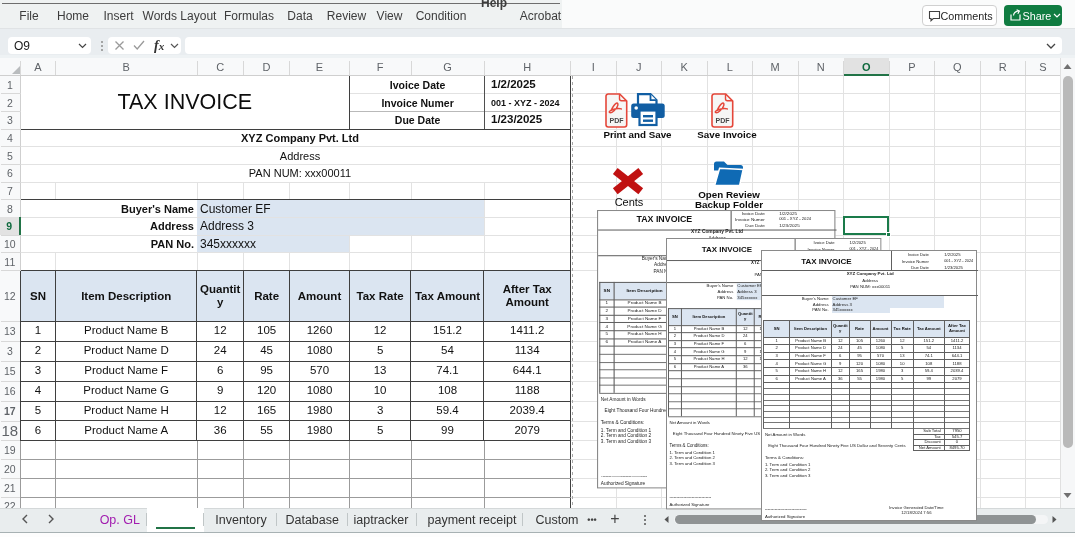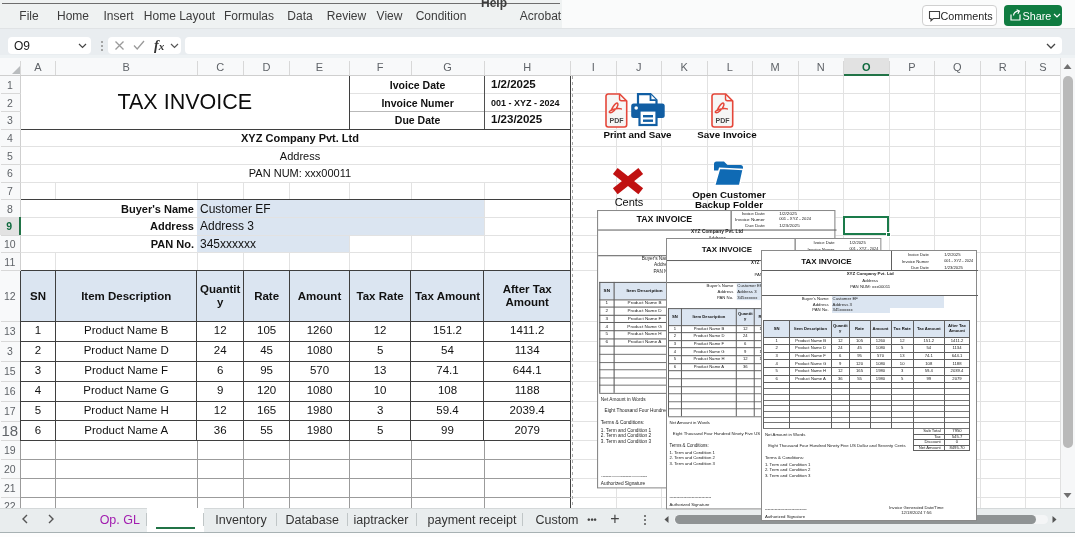--- a/index.html
+++ b/index.html
@@ -7,21 +7,21 @@
 #page div{position:absolute;}
 </style></head>
 <body>
 <div id="page">
     <div style="left:0.0px;top:0.0px;width:1075.0px;height:27.5px;background:#fafbfb;"></div>
     <div style="left:0.0px;top:0.0px;width:562.0px;height:27.5px;background:#eff2f2;"></div>
     <div style="left:2.0px;top:2.8px;width:558.0px;height:1.0px;background:#6e6e6e;"></div>
     <div style="top:16.0px;font-size:12px;color:#3c3c3c;font-weight:400;white-space:nowrap;line-height:12px;transform:translateY(-50%);left:29.0px;transform:translate(-50%,-50%);">File</div>
     <div style="top:16.0px;font-size:12px;color:#3c3c3c;font-weight:400;white-space:nowrap;line-height:12px;transform:translateY(-50%);left:73.0px;transform:translate(-50%,-50%);">Home</div>
     <div style="top:16.0px;font-size:12px;color:#3c3c3c;font-weight:400;white-space:nowrap;line-height:12px;transform:translateY(-50%);left:118.5px;transform:translate(-50%,-50%);">Insert</div>
-    <div style="top:16.0px;font-size:12px;color:#3c3c3c;font-weight:400;white-space:nowrap;line-height:12px;transform:translateY(-50%);left:179.5px;transform:translate(-50%,-50%);">Home Layout</div>
+    <div style="top:16.0px;font-size:12px;color:#3c3c3c;font-weight:400;white-space:nowrap;line-height:12px;transform:translateY(-50%);left:179.5px;transform:translate(-50%,-50%);">Words Layout</div>
     <div style="top:16.0px;font-size:12px;color:#3c3c3c;font-weight:400;white-space:nowrap;line-height:12px;transform:translateY(-50%);left:249.0px;transform:translate(-50%,-50%);">Formulas</div>
     <div style="top:16.0px;font-size:12px;color:#3c3c3c;font-weight:400;white-space:nowrap;line-height:12px;transform:translateY(-50%);left:300.0px;transform:translate(-50%,-50%);">Data</div>
     <div style="top:16.0px;font-size:12px;color:#3c3c3c;font-weight:400;white-space:nowrap;line-height:12px;transform:translateY(-50%);left:346.5px;transform:translate(-50%,-50%);">Review</div>
     <div style="top:16.0px;font-size:12px;color:#3c3c3c;font-weight:400;white-space:nowrap;line-height:12px;transform:translateY(-50%);left:389.5px;transform:translate(-50%,-50%);">View</div>
     <div style="top:16.0px;font-size:12px;color:#3c3c3c;font-weight:400;white-space:nowrap;line-height:12px;transform:translateY(-50%);left:441.0px;transform:translate(-50%,-50%);">Condition</div>
     <div style="top:3px;font-size:12px;color:#3c3c3c;font-weight:700;white-space:nowrap;line-height:12px;transform:translateY(-50%);left:494.0px;transform:translate(-50%,-50%);">Help</div>
     <div style="top:16.0px;font-size:12px;color:#3c3c3c;font-weight:400;white-space:nowrap;line-height:12px;transform:translateY(-50%);left:540.5px;transform:translate(-50%,-50%);">Acrobat</div>
     <div style="left:922.0px;top:5.0px;width:75.0px;height:20.5px;background:#fff;border:1px solid #d0d0d0;border-radius:4px;box-sizing:border-box;"></div>
     <svg style="position:absolute;left:928px;top:9.5px" width="13" height="12" viewBox="0 0 13 12">
       <path d="M1.5 1.5 h10 v7 h-6.2 l-2.3 2.2 v-2.2 h-1.5 z" fill="none" stroke="#404040" stroke-width="1.1"></path>
@@ -134,21 +134,21 @@
     <div style="top:296.0px;font-size:10.5px;color:#5f6368;font-weight:400;white-space:nowrap;line-height:10.5px;transform:translateY(-50%);left:9.8px;transform:translate(-50%,-50%);">12</div>
     <div style="left:1.0px;top:340.9px;width:19.5px;height:1.0px;background:#d8d8d8;"></div>
     <div style="top:331.4px;font-size:10.5px;color:#5f6368;font-weight:400;white-space:nowrap;line-height:10.5px;transform:translateY(-50%);left:9.8px;transform:translate(-50%,-50%);">13</div>
     <div style="left:1.0px;top:360.8px;width:19.5px;height:1.0px;background:#d8d8d8;"></div>
     <div style="top:351.3px;font-size:10.5px;color:#5f6368;font-weight:400;white-space:nowrap;line-height:10.5px;transform:translateY(-50%);left:9.8px;transform:translate(-50%,-50%);">3</div>
     <div style="left:1.0px;top:380.7px;width:19.5px;height:1.0px;background:#d8d8d8;"></div>
     <div style="top:371.2px;font-size:10.5px;color:#5f6368;font-weight:400;white-space:nowrap;line-height:10.5px;transform:translateY(-50%);left:9.8px;transform:translate(-50%,-50%);">15</div>
     <div style="left:1.0px;top:400.6px;width:19.5px;height:1.0px;background:#d8d8d8;"></div>
     <div style="top:391.1px;font-size:10.5px;color:#5f6368;font-weight:400;white-space:nowrap;line-height:10.5px;transform:translateY(-50%);left:9.8px;transform:translate(-50%,-50%);">16</div>
     <div style="left:1.0px;top:420.5px;width:19.5px;height:1.0px;background:#d8d8d8;"></div>
-    <div style="top:411.0px;font-size:10.5px;color:#5f6368;font-weight:400;white-space:nowrap;line-height:10.5px;transform:translateY(-50%);left:9.8px;transform:translate(-50%,-50%);">17</div>
+    <div style="top:411.0px;font-size:10.5px;color:#5f6368;font-weight:700;white-space:nowrap;line-height:10.5px;transform:translateY(-50%);left:9.8px;transform:translate(-50%,-50%);">17</div>
     <div style="left:1.0px;top:440.4px;width:19.5px;height:1.0px;background:#d8d8d8;"></div>
     <div style="top:430.9px;font-size:15px;color:#5f6368;font-weight:400;white-space:nowrap;line-height:10.5px;transform:translateY(-50%);left:9.8px;transform:translate(-50%,-50%);">18</div>
     <div style="left:1.0px;top:459.3px;width:19.5px;height:1.0px;background:#d8d8d8;"></div>
     <div style="top:450.3px;font-size:10.5px;color:#5f6368;font-weight:400;white-space:nowrap;line-height:10.5px;transform:translateY(-50%);left:9.8px;transform:translate(-50%,-50%);">19</div>
     <div style="left:1.0px;top:478.2px;width:19.5px;height:1.0px;background:#d8d8d8;"></div>
     <div style="top:469.2px;font-size:10.5px;color:#5f6368;font-weight:400;white-space:nowrap;line-height:10.5px;transform:translateY(-50%);left:9.8px;transform:translate(-50%,-50%);">20</div>
     <div style="left:1.0px;top:497.1px;width:19.5px;height:1.0px;background:#d8d8d8;"></div>
     <div style="top:488.1px;font-size:10.5px;color:#5f6368;font-weight:400;white-space:nowrap;line-height:10.5px;transform:translateY(-50%);left:9.8px;transform:translate(-50%,-50%);">21</div>
     <div style="top:505.6px;font-size:10.5px;color:#5f6368;font-weight:400;white-space:nowrap;line-height:10.5px;transform:translateY(-50%);left:9.8px;transform:translate(-50%,-50%);">22</div>
     <div style="left:0.0px;top:217.4px;width:20.5px;height:17.7px;background:#e2e2e2;border-right:2px solid #217346;box-sizing:border-box;"></div>
@@ -341,21 +341,21 @@
     <div style="top:134.5px;font-size:9.8px;color:#0d0d0d;font-weight:700;white-space:nowrap;line-height:9.8px;transform:translateY(-50%);left:727.0px;transform:translate(-50%,-50%);">Save Invoice</div>
     <svg style="position:absolute;left:612px;top:167px" width="32" height="28" viewBox="0 0 31.5 28">
 <line x1="3" y1="4" x2="28.5" y2="24.3" stroke="#c01111" stroke-width="7.6"></line>
 <line x1="28.5" y1="4" x2="3" y2="24.3" stroke="#c01111" stroke-width="7.6"></line>
 </svg>
     <div style="top:201.5px;font-size:11px;color:#0d0d0d;font-weight:400;white-space:nowrap;line-height:11px;transform:translateY(-50%);left:629.0px;transform:translate(-50%,-50%);">Cents</div>
     <svg style="position:absolute;left:711.5px;top:157px" width="33" height="30" viewBox="0 0 33 30">
 <path d="M2 28.5 V7 q0 -2.5 2.5 -2.5 h7.5 l3.5 3.5 h13 q2.5 0 2.5 2.5 v3 h-29 z" fill="#0f6ab4"></path>
 <path d="M7.6 11.2 L31.2 12.4 L27.6 28.6 L2.6 28.6 Z" fill="#0f6ab4" stroke="#fff" stroke-width="1.5"></path>
 </svg>
-    <div style="top:195.0px;font-size:9.8px;color:#0d0d0d;font-weight:700;white-space:nowrap;line-height:9.8px;transform:translateY(-50%);left:729.0px;transform:translate(-50%,-50%);">Open Customer</div>
+    <div style="top:195.0px;font-size:9.8px;color:#0d0d0d;font-weight:700;white-space:nowrap;line-height:9.8px;transform:translateY(-50%);left:729.0px;transform:translate(-50%,-50%);">Open Review</div>
     <div style="top:204.5px;font-size:9.8px;color:#0d0d0d;font-weight:700;white-space:nowrap;line-height:9.8px;transform:translateY(-50%);left:729.0px;transform:translate(-50%,-50%);">Backup Folder</div>
     <div style="left:597px;top:210.2px;width:215.6px;height:270.6px;background:#fff;border:0.8px solid #8a8a8a;transform:scale(1.1039,1.0273);transform-origin:0 0;z-index:30;box-sizing:border-box;">
       <div style="position:absolute;top:3.4px;font-size:4.2px;line-height:4.2px;font-weight:400;color:#222;white-space:nowrap;right:62.6px;transform:translateY(-50%);">Ivoice Date</div>
       <div style="position:absolute;top:3.4px;font-size:4.2px;line-height:4.2px;font-weight:400;color:#222;white-space:nowrap;left:164.0px;transform:translateY(-50%);">1/2/2025</div>
       <div style="position:absolute;top:9.3px;font-size:4.2px;line-height:4.2px;font-weight:400;color:#222;white-space:nowrap;right:62.6px;transform:translateY(-50%);">Invoice Numer</div>
       <div style="position:absolute;top:9.3px;font-size:3.8px;line-height:3.8px;font-weight:400;color:#222;white-space:nowrap;left:164.0px;transform:translateY(-50%);">001 - XYZ - 2024</div>
       <div style="position:absolute;top:15.2px;font-size:4.2px;line-height:4.2px;font-weight:400;color:#222;white-space:nowrap;right:62.6px;transform:translateY(-50%);">Due Date</div>
       <div style="position:absolute;top:15.2px;font-size:4.2px;line-height:4.2px;font-weight:400;color:#222;white-space:nowrap;left:164.0px;transform:translateY(-50%);">1/23/2025</div>
       <div style="position:absolute;left:119.7px;top:0.0px;width:0.7px;height:18.2px;background:#606060;"></div>
       <div style="position:absolute;left:0.0px;top:17.8px;width:215.6px;height:0.7px;background:#606060;"></div>

